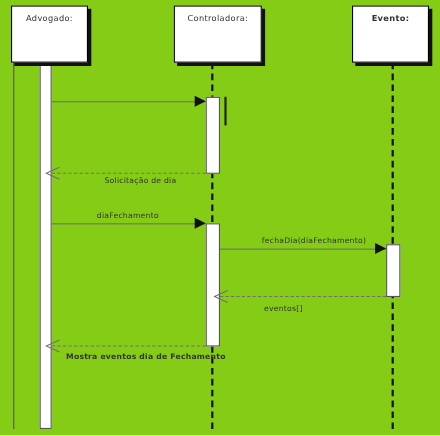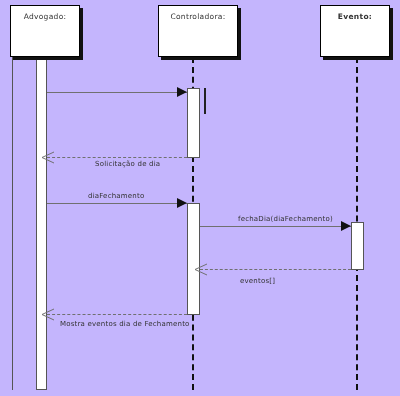--- a/index.html
+++ b/index.html
@@ -5,21 +5,21 @@
 <style>
   html, body {
     margin: 0;
     padding: 0;
     background: #ffffff;
   }
   #diagram-canvas {
     position: relative;
     width: 400px;
     height: 396px;
-    background: #c4b5fd;
+    background: #84cc16;
     overflow: hidden;
     font-family: "DejaVu Sans", sans-serif;
   }
 
   
   .lifeline-head {
     position: absolute;
     background: #ffffff;
     border: 1px solid #000000;
     box-shadow: 3px 3px 0 0 #111111;
@@ -150,15 +150,15 @@
     </svg>
   </div>
   <div class="msg-label" style="left:240px; top:277px;">eventos[]</div>
 
   <div class="msg-line dashed" style="left:47px; top:314px; width:140px;"></div>
   <div class="arrow-open" style="left:41px; top:308px;">
     <svg width="14" height="13" viewBox="0 0 14 13">
       <path d="M13 1 L1 6.5 L13 12" fill="none" stroke="#707070" stroke-width="1"></path>
     </svg>
   </div>
-  <div class="msg-label" style="left:60px; top:320px;">Mostra eventos dia de Fechamento</div>
+  <div class="msg-label" style="left:60px; top:320px;font-weight:bold;">Mostra eventos dia de Fechamento</div>
 
 </div>
 
 </body></html>

